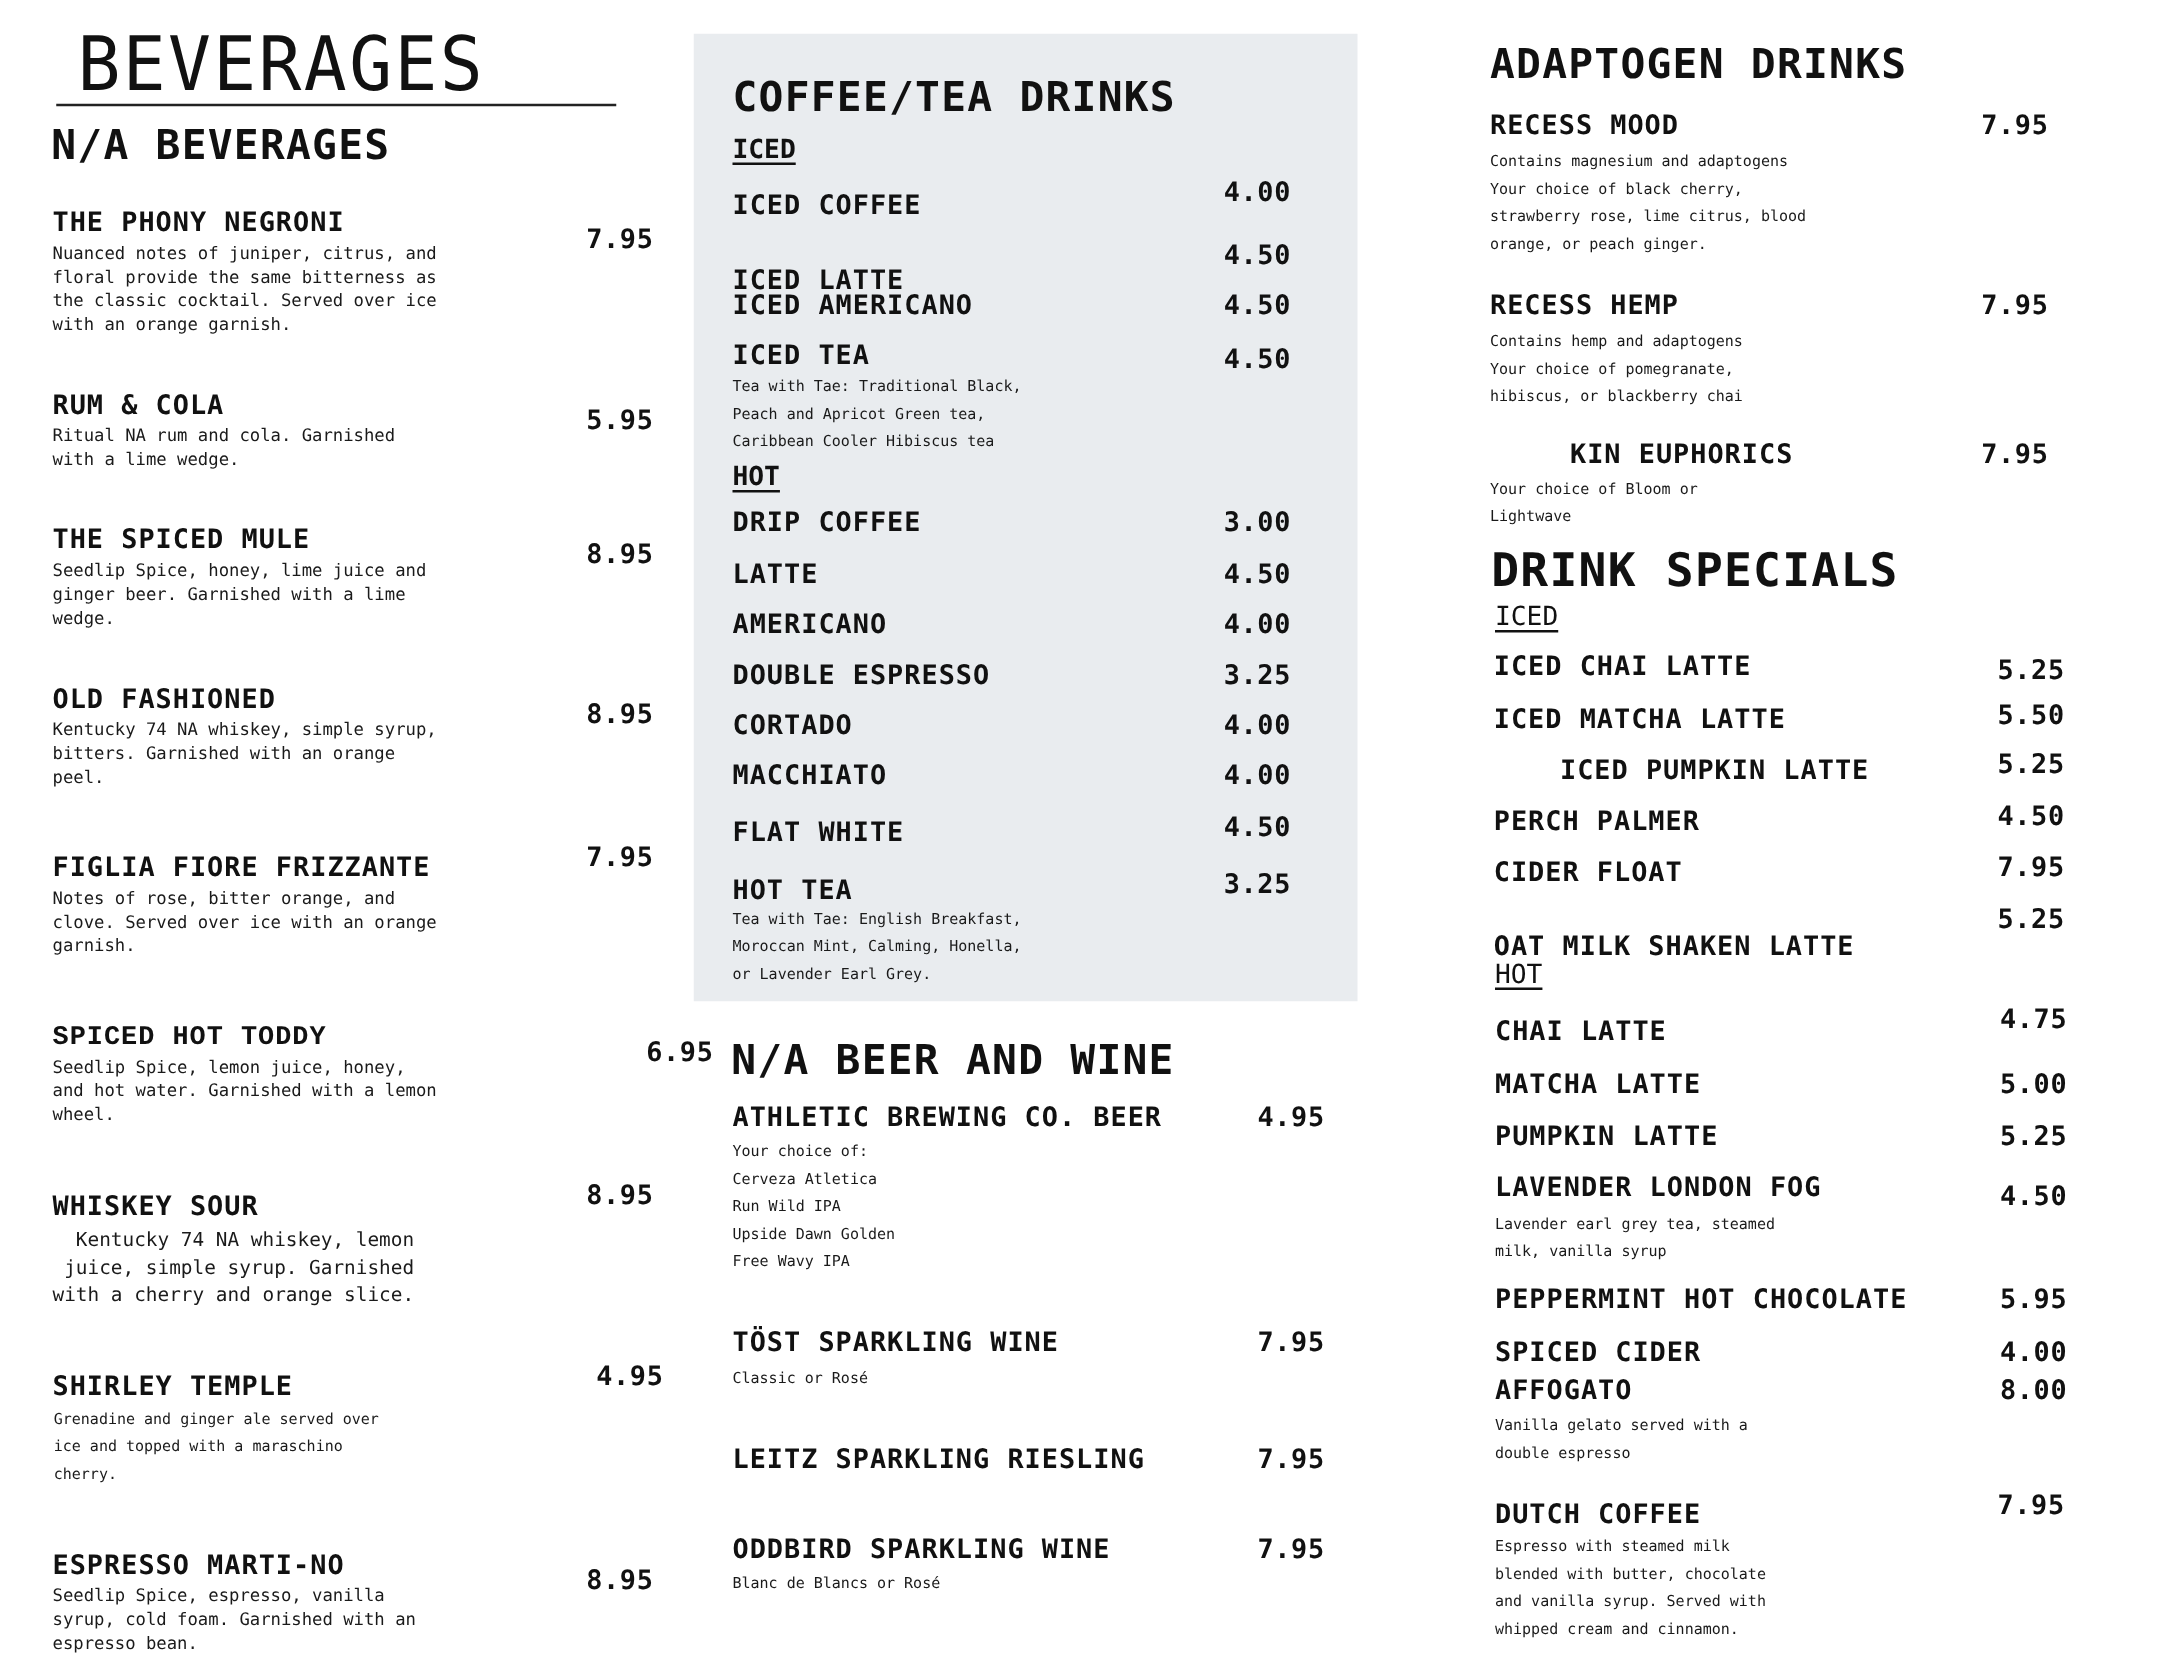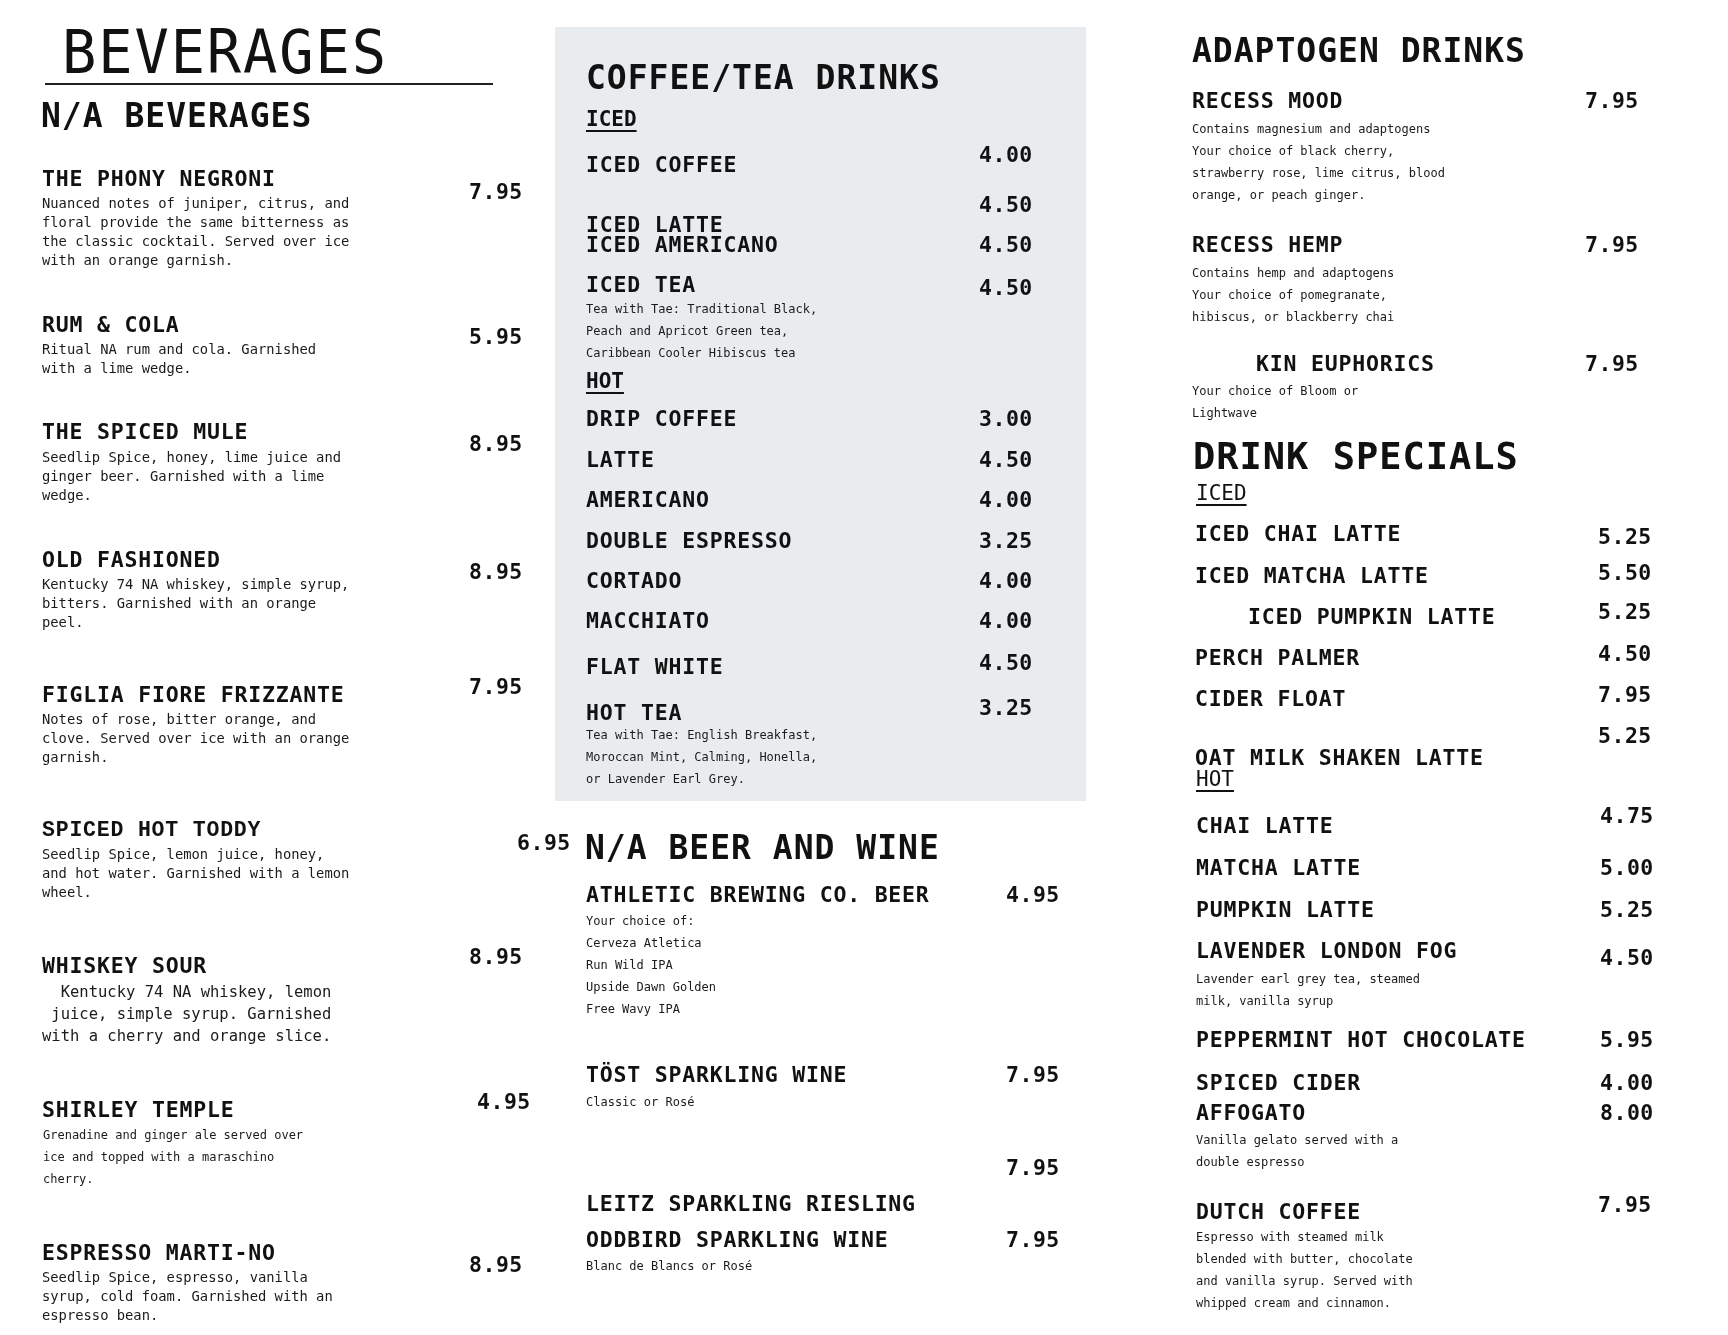--- a/index.html
+++ b/index.html
@@ -168,21 +168,21 @@
 Run Wild IPA
 Upside Dawn Golden
 Free Wavy IPA</div>
   </div>
   <div>
     <div class="abs name" style="left:586px;top:1064px;">TÖST SPARKLING WINE</div>
     <div class="abs price" style="left:1006px;top:1064px;">7.95</div>
     <div class="abs desc md" style="left:586px;top:1091px;">Classic or Rosé</div>
   </div>
   <div>
-    <div class="abs name" style="left:586px;top:1157px;margin-top:36px;">LEITZ SPARKLING RIESLING</div>
+    <div class="abs name" style="left:586px;top:1157px;">LEITZ SPARKLING RIESLING</div>
     <div class="abs price" style="left:1006px;top:1157px;">7.95</div>
   </div>
   <div>
     <div class="abs name" style="left:586px;top:1229px;">ODDBIRD SPARKLING WINE</div>
     <div class="abs price" style="left:1006px;top:1229px;">7.95</div>
     <div class="abs desc md" style="left:586px;top:1255px;">Blanc de Blancs or Rosé</div>
   </div>
 </section>
 
 <section>

